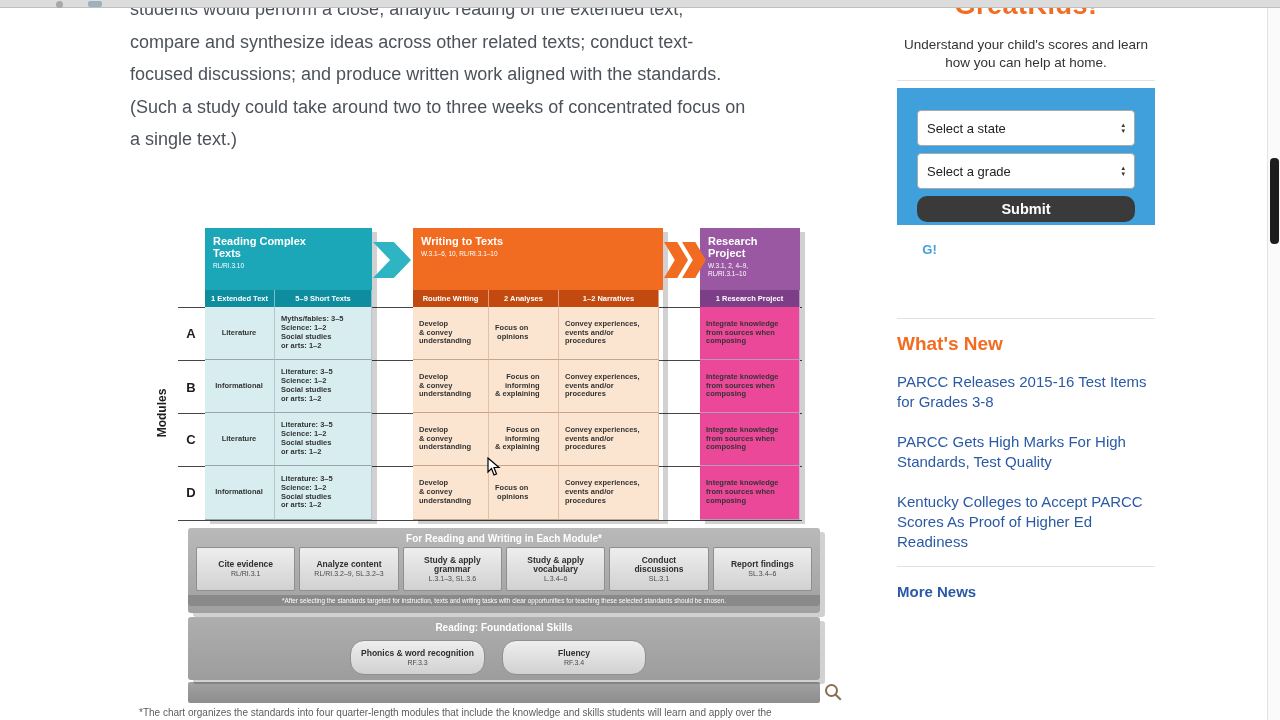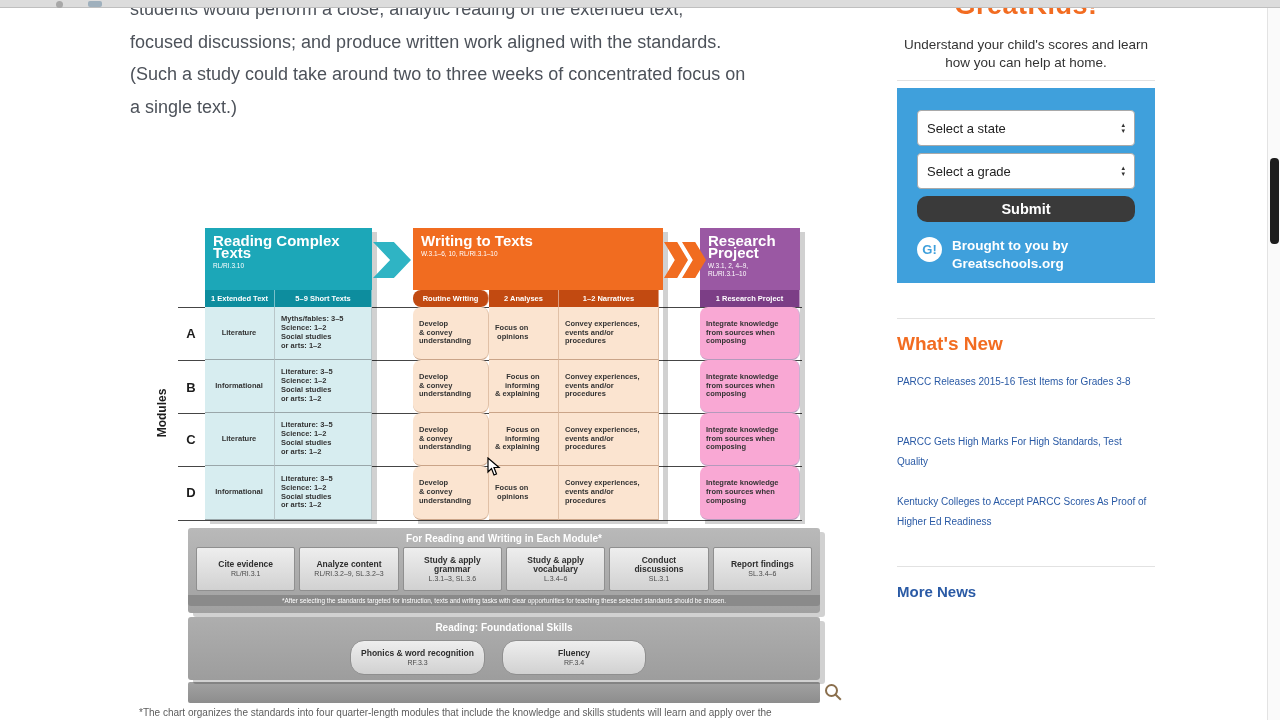--- a/index.html
+++ b/index.html
@@ -37,41 +37,41 @@
 
   .col { position:absolute; top:3px; z-index:2; box-shadow:5px 4px 0 rgba(0,0,0,0.18); }
   .col-teal   { left:65px;  width:167px; }
   .col-orange { left:273px; width:250px; }
   .col-purple { left:560px; width:100px; }
 
   .col-header { height:62px; color:#fff; padding:7px 8px 0 8px; }
   .col-teal   .col-header { background:#1ca7b8; }
   .col-orange .col-header { background:#f16c20; }
   .col-purple .col-header { background:#9a58a3; }
-  .col-title { font-weight:bold; font-size:15px; line-height:12px; white-space:pre-line; }
+  .col-title { font-weight:bold; font-size:11px; line-height:12px; white-space:pre-line; }
   .col-code  { font-size:6.5px; margin-top:3px; white-space:pre-line; line-height:7.5px; }
 
   .subrow { display:flex; height:17px; }
   .subcell { color:#fff; font-weight:bold; font-size:7.5px;
     display:flex; align-items:center; justify-content:center; text-align:center;
     border-right:1px solid rgba(255,255,255,0.45); }
   .col-teal   .subcell { background:#0d8d9e; }
   .col-orange .subcell { background:#c24a11; }
   .col-purple .subcell { background:#7c3e86; }
 
   .trow { display:flex; }
   .trow.h53 { height:53px; } .trow.h54 { height:54px; }
   .cell { display:flex; align-items:center; text-align:left; padding:2px 3px 2px 6px;
     font-weight:bold; font-size:7.5px; line-height:8.8px; color:#333;
     white-space:pre-line; border-right:1px solid #b9c6c9; border-bottom:1px solid #9aa7aa; }
   .cell.center { justify-content:center; text-align:center; padding-left:2px; }
   .col-teal   .cell { background:#d7edf0; }
   .col-orange .cell { background:#fbe4d0; border-right-color:#e0c0a6; border-bottom-color:#caa488; }
-  .col-purple .cell { background:#f9a8d4; border-right-color:#c9b3d0; border-bottom-color:#b49abc;border-radius:8px; }
-  .w70{width:70px;} .w97{width:97px;} .w80{width:76px;border-radius:8px;} .w70b{width:70px;text-align:right;} .w100{width:100px;}
+  .col-purple .cell { background:#ec4899; border-right-color:#c9b3d0; border-bottom-color:#b49abc; }
+  .w70{width:70px;} .w97{width:97px;} .w80{width:76px;} .w70b{width:70px;text-align:right;} .w100{width:100px;}
 
   .arrow { position:absolute; top:17px; height:36px; z-index:3;
     clip-path:polygon(0 0,55% 0,100% 50%,55% 100%,0 100%,45% 50%); }
   .arrow-teal { left:233px; width:38px; background:#2fb4c4; }
   .arrow-or1  { left:524px; width:24px; background:#f16c20; }
   .arrow-or2  { left:542px; width:24px; background:#f16c20; }
 
   .plat1 { position:absolute; left:48px; top:303px; width:632px; height:85px;
     background:linear-gradient(#b9b9b9,#a0a0a0); border-radius:3px;
     box-shadow:5px 4px 0 rgba(0,0,0,0.18); z-index:2; }
@@ -101,34 +101,34 @@
   .cursor { position:absolute; left:347px; top:232px; z-index:10; }
 
   
   .sidebar { position:absolute; left:897px; top:0; width:258px; height:720px; }
   .logo-clip { position:absolute; top:0; left:0; width:258px; height:23px; overflow:hidden; text-align:center; }
   .logo-text { display:inline-block; margin-top:-13px; font-size:27px; font-weight:800;
     color:#f26c21; letter-spacing:0.5px; }
   .tagline { position:absolute; top:36px; left:0; width:258px; text-align:center;
     font-size:13.5px; line-height:18px; color:#333; }
   .sb-hr { position:absolute; left:0; width:258px; border-top:1px solid #e2e2e2; }
-  .blue-box { position:absolute; top:88px; left:0; width:258px; height:195px;
+  .blue-box { position:absolute; top:88px; left:0; width:258px; height:137px;
     background:#3fa0dc; padding:22px 20px 0 20px; }
   .sel { height:36px; background:#fff; border:1px solid #a9a9a9; border-radius:4px;
     display:flex; align-items:center; justify-content:space-between; padding:0 9px;
     font-size:13px; color:#222; margin-bottom:7px; }
   .sel-arrows { display:flex; flex-direction:column; line-height:6px; font-size:7px; color:#333; }
   .submit-btn { height:26px; line-height:26px; background:#3a3a3a; color:#fff; text-align:center;
     font-weight:bold; font-size:14.5px; border-radius:10px; margin-top:3px; cursor:pointer; }
   .brought { display:flex; gap:10px; margin-top:15px; color:#fff; align-items:flex-start; }
   .g-circle { width:25px; height:25px; border-radius:50%; background:#fff; color:#3fa0dc;
     font-weight:800; font-size:13px; display:flex; align-items:center; justify-content:center; flex:0 0 25px; }
   .brought-text { font-size:13.5px; font-weight:bold; line-height:18px; white-space:pre-line; }
   .whats-new { position:absolute; top:333px; left:0; font-size:19px; font-weight:bold; color:#f26c21; }
-  .news-link { position:absolute; left:0; width:258px; font-size:10px; line-height:20px;
+  .news-link { position:absolute; left:0; width:258px; font-size:15px; line-height:20px;
     color:#2a5aa5; text-decoration:none; display:block; cursor:pointer; }
   .nl1 { top:372px; } .nl2 { top:432px; } .nl3 { top:492px; }
   .more-news { position:absolute; top:583px; left:0; font-size:15px; font-weight:bold;
     color:#2a5aa5; text-decoration:none; cursor:pointer; }
 </style>
 </head>
 <body>
 
 <div class="screen">
 
@@ -136,20 +136,21 @@
     <div class="bs-fav"></div>
     <div class="bs-site"></div>
   </div>
 
   <div class="scrollbar">
     <div class="scroll-thumb"></div>
   </div>
 
   <div class="para">
     <div class="pline">students would perform a close, analytic reading of the extended text;</div>
+    <div class="pline">compare and synthesize ideas across other related texts; conduct text-</div>
     <div class="pline">focused discussions; and produce written work aligned with the standards.</div>
     <div class="pline">(Such a study could take around two to three weeks of concentrated focus on</div>
     <div class="pline">a single text.)</div>
   </div>
 
   <div class="diagram">
 
     <div class="mline" style="top:82px"></div>
     <div class="mline" style="top:135px"></div>
     <div class="mline" style="top:188px"></div>

